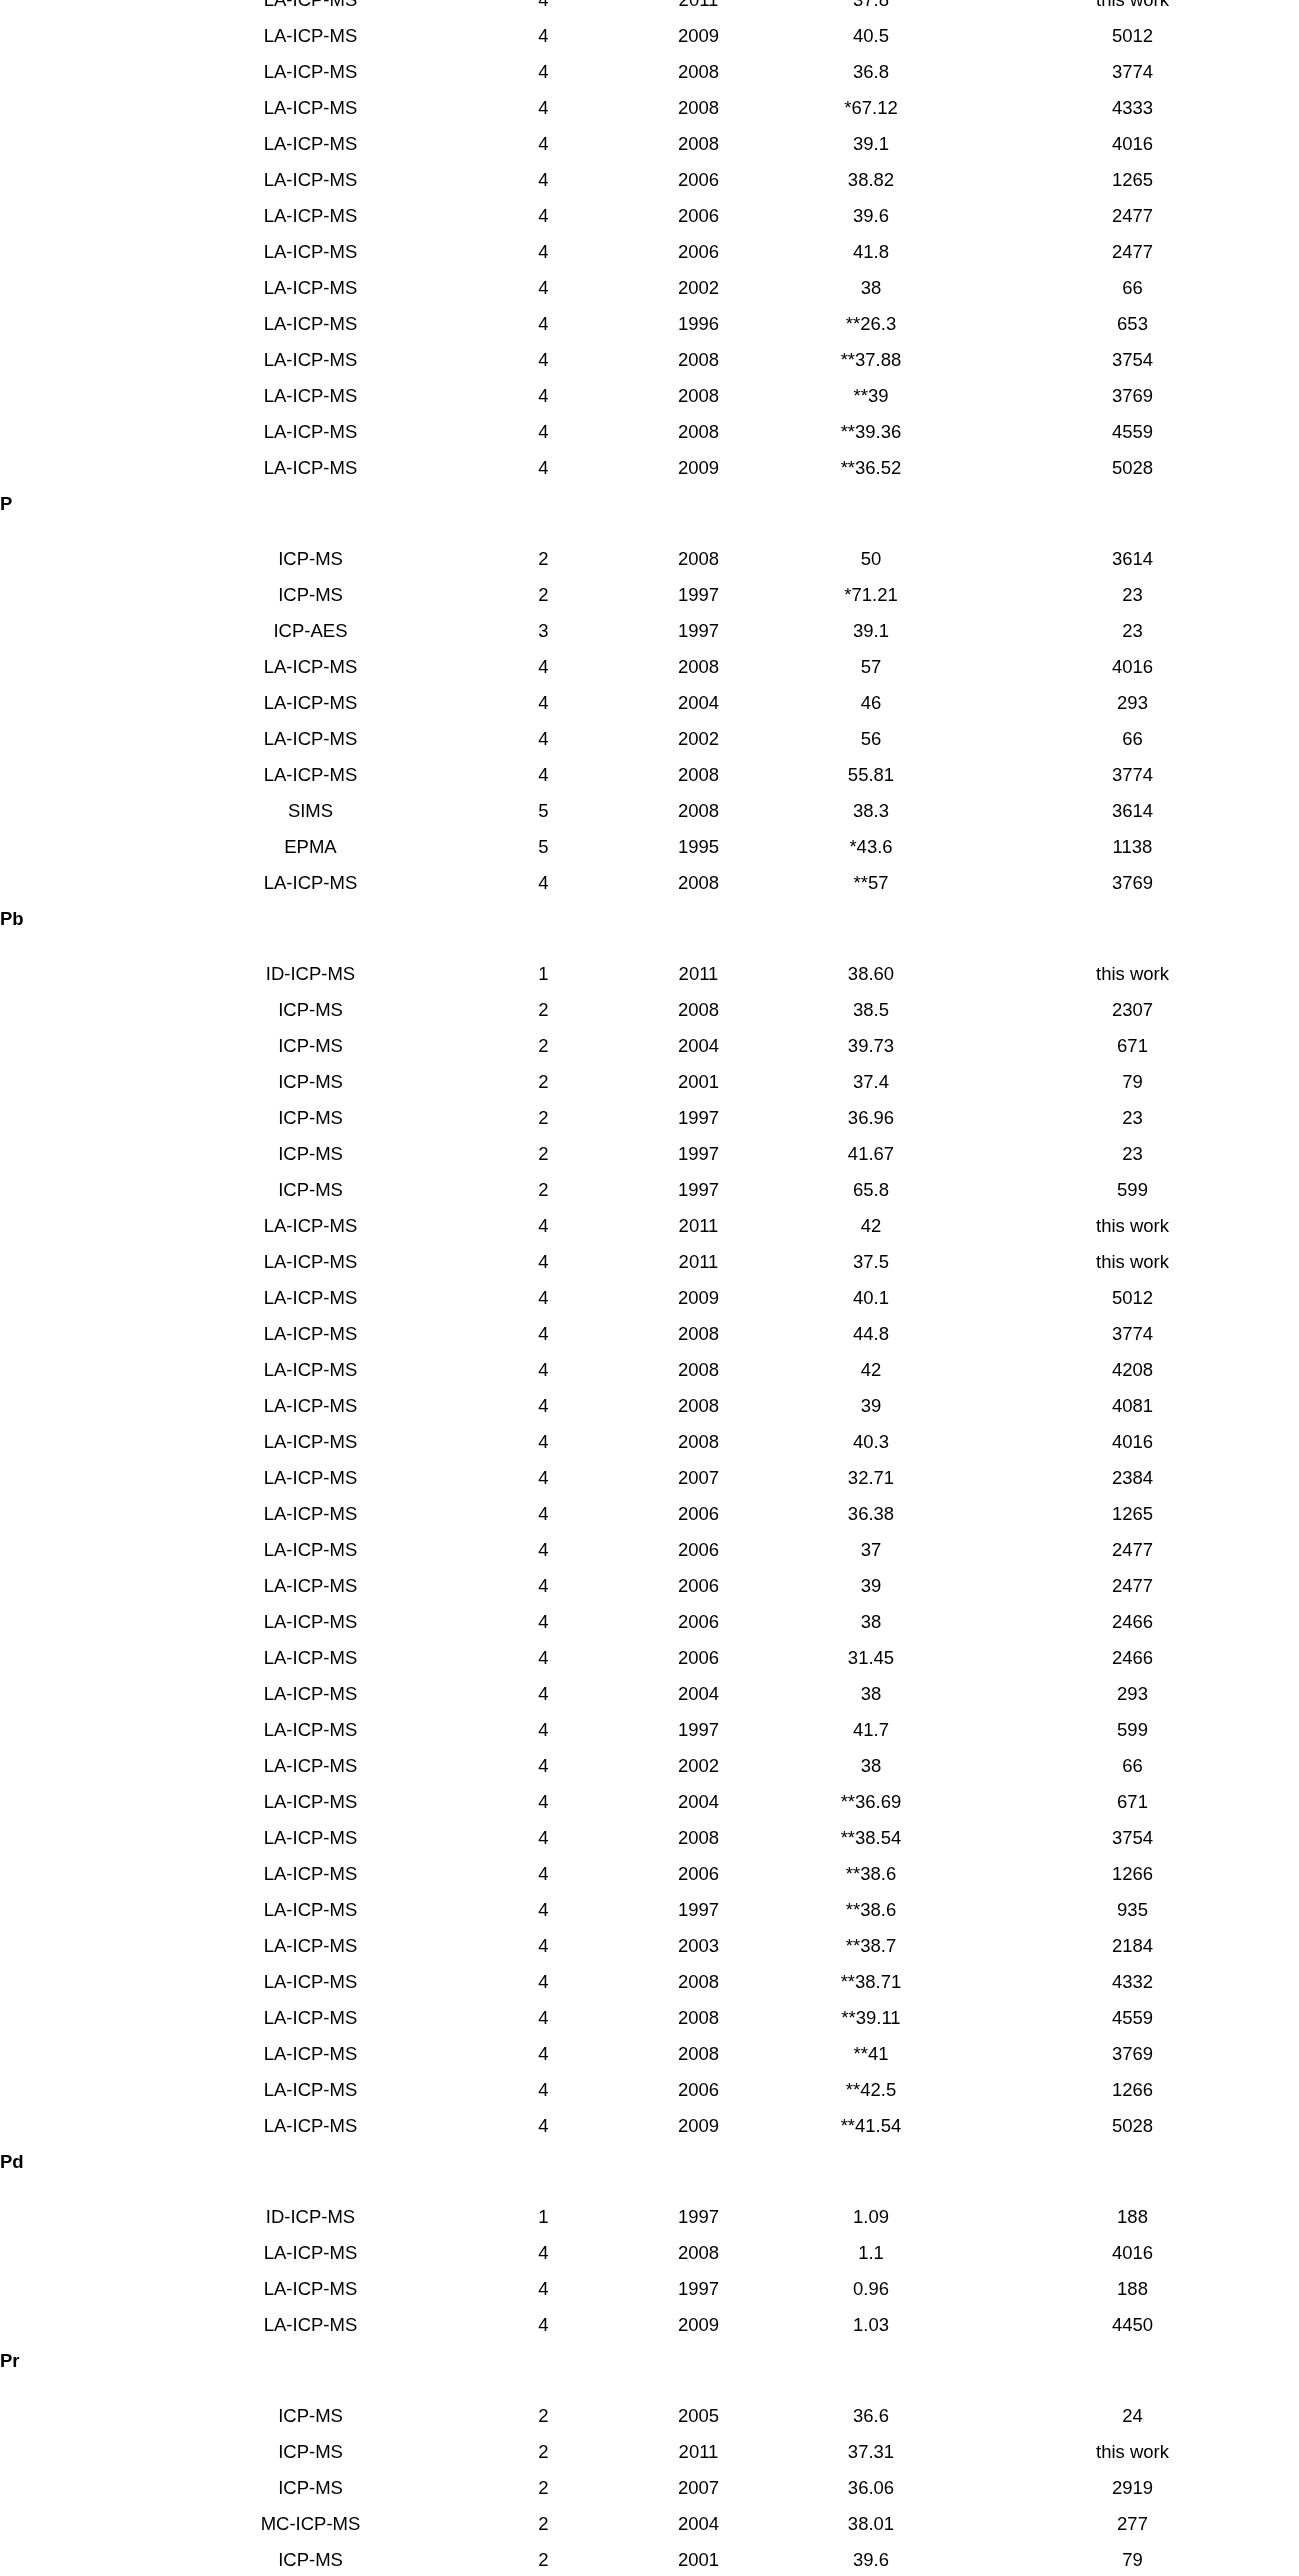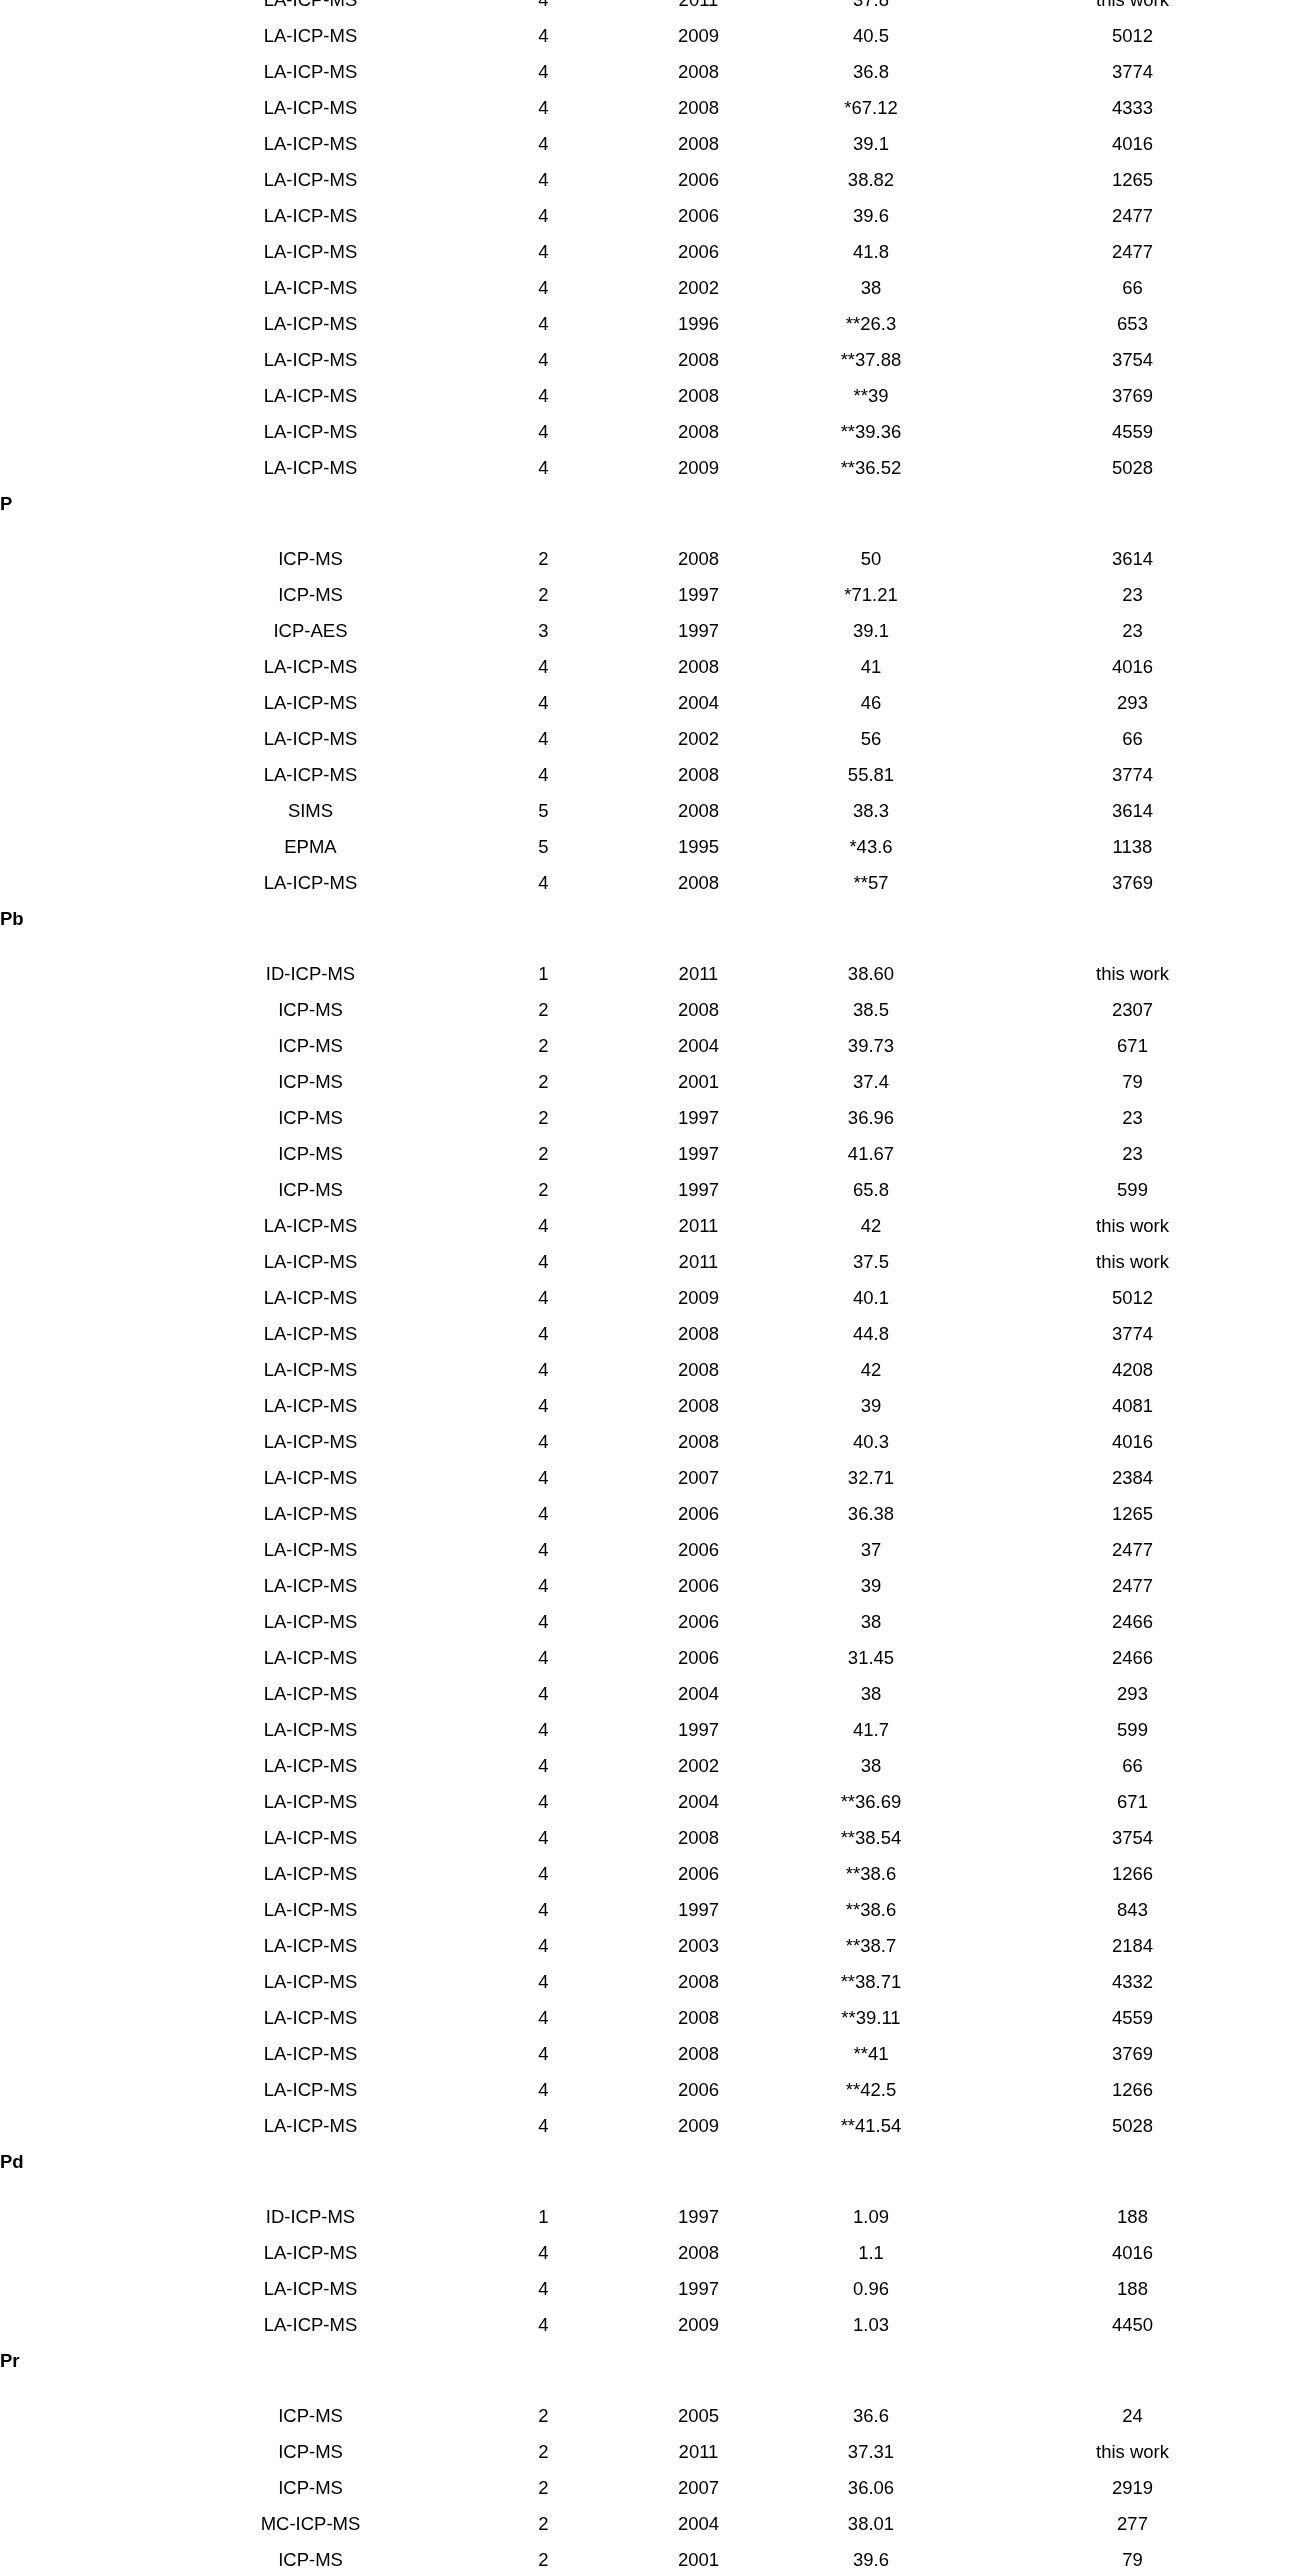--- a/index.html
+++ b/index.html
@@ -222,21 +222,21 @@
             <td class="qual">3</td>
             <td class="year">1997</td>
             <td class="value">39.1</td>
             <td class="ref">23</td>
           </tr>
           <tr>
             <td class="elem"></td>
             <td class="method">LA-ICP-MS</td>
             <td class="qual">4</td>
             <td class="year">2008</td>
-            <td class="value">41</td>
+            <td class="value">57</td>
             <td class="ref">4016</td>
           </tr>
           <tr>
             <td class="elem"></td>
             <td class="method">LA-ICP-MS</td>
             <td class="qual">4</td>
             <td class="year">2004</td>
             <td class="value">46</td>
             <td class="ref">293</td>
           </tr>
@@ -493,21 +493,21 @@
             <td class="year">2006</td>
             <td class="value">**38.6</td>
             <td class="ref">1266</td>
           </tr>
           <tr>
             <td class="elem"></td>
             <td class="method">LA-ICP-MS</td>
             <td class="qual">4</td>
             <td class="year">1997</td>
             <td class="value">**38.6</td>
-            <td class="ref">843</td>
+            <td class="ref">935</td>
           </tr>
           <tr>
             <td class="elem"></td>
             <td class="method">LA-ICP-MS</td>
             <td class="qual">4</td>
             <td class="year">2003</td>
             <td class="value">**38.7</td>
             <td class="ref">2184</td>
           </tr>
           <tr>

